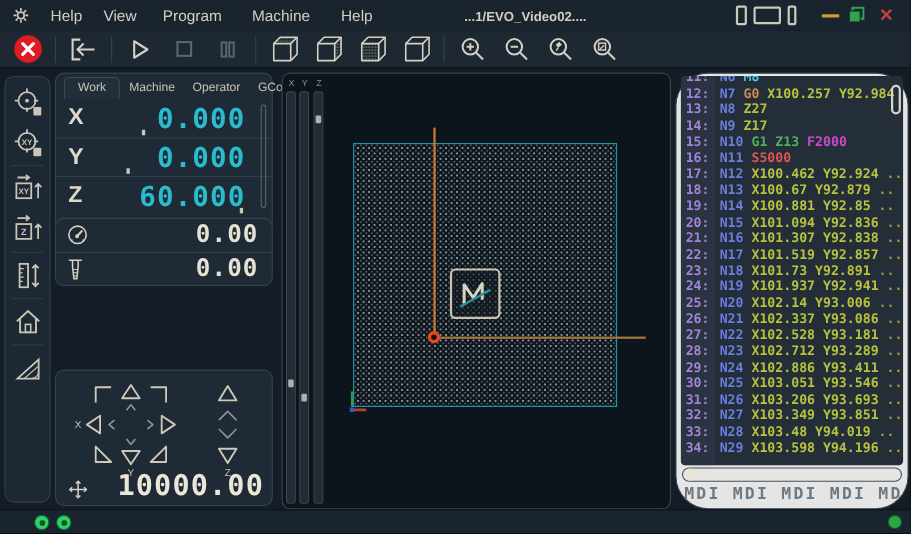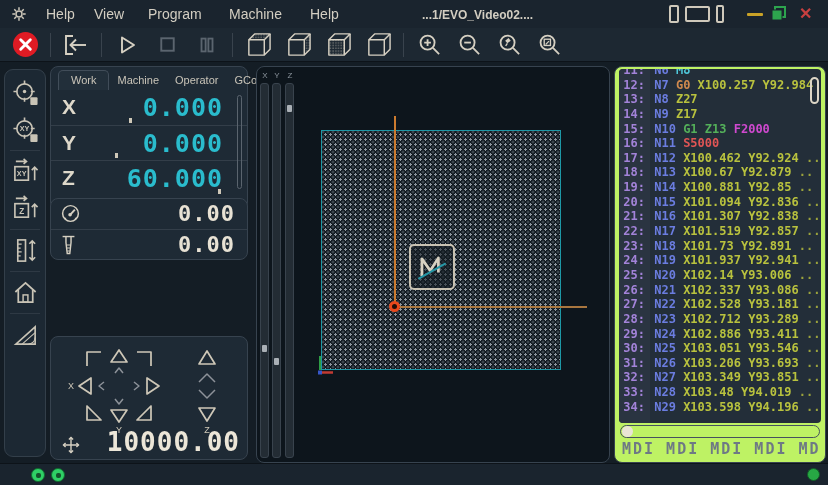--- a/index.html
+++ b/index.html
@@ -77,21 +77,21 @@
                      radial-gradient(#49535c 1px,transparent 1.2px);
     background-size:5px 5px,5px 5px;background-position:1px 1px,3.5px 3.5px;}
   #vline{position:absolute;left:137px;top:49px;width:2px;height:191px;background:#cc7b2f;}
   #hline{position:absolute;left:138px;top:239px;width:192px;height:2px;background:#a8763f;}
   #origin{position:absolute;left:132px;top:234px;width:11px;height:11px;border:3px solid #e8481c;
     border-radius:50%;background:#200e08;}
   #logo-box{position:absolute;left:152px;top:177px;width:46px;height:46px;
     border:2px solid #c9c2b2;border-radius:5px;background:rgba(20,28,35,.55);}
   #axis-triad{position:absolute;left:60px;top:288px;}
   
-  #gcode{left:614px;top:66px;width:212px;height:397px;background:#bef264;}
+  #gcode{left:614px;top:66px;width:212px;height:397px;background:#e5e5e5;border-radius:30px;}
   #code-area{position:absolute;left:4px;top:2px;width:202px;height:354px;background:var(--code-bg);
     overflow:hidden;border-radius:4px;}
   #gutter-bg{position:absolute;left:0;top:0;width:31px;height:100%;background:var(--gutter-bg);}
   #code-lines{position:absolute;left:0;top:-6px;width:100%;
     font-family:"DejaVu Sans Mono",monospace;font-size:12px;font-weight:bold;line-height:14.65px;
     white-space:pre;}
   .gline{height:14.65px;}
   .gline .ln{display:inline-block;width:28px;text-align:right;color:#a383d9;padding-right:2px;}
   .tk-n{color:#6b7de0;} .tk-g0{color:#d08a4e;} .tk-g1{color:#54b05a;}
   .tk-xy{color:#b9c23e;} .tk-f{color:#cf49cf;} .tk-s{color:#e05555;}

